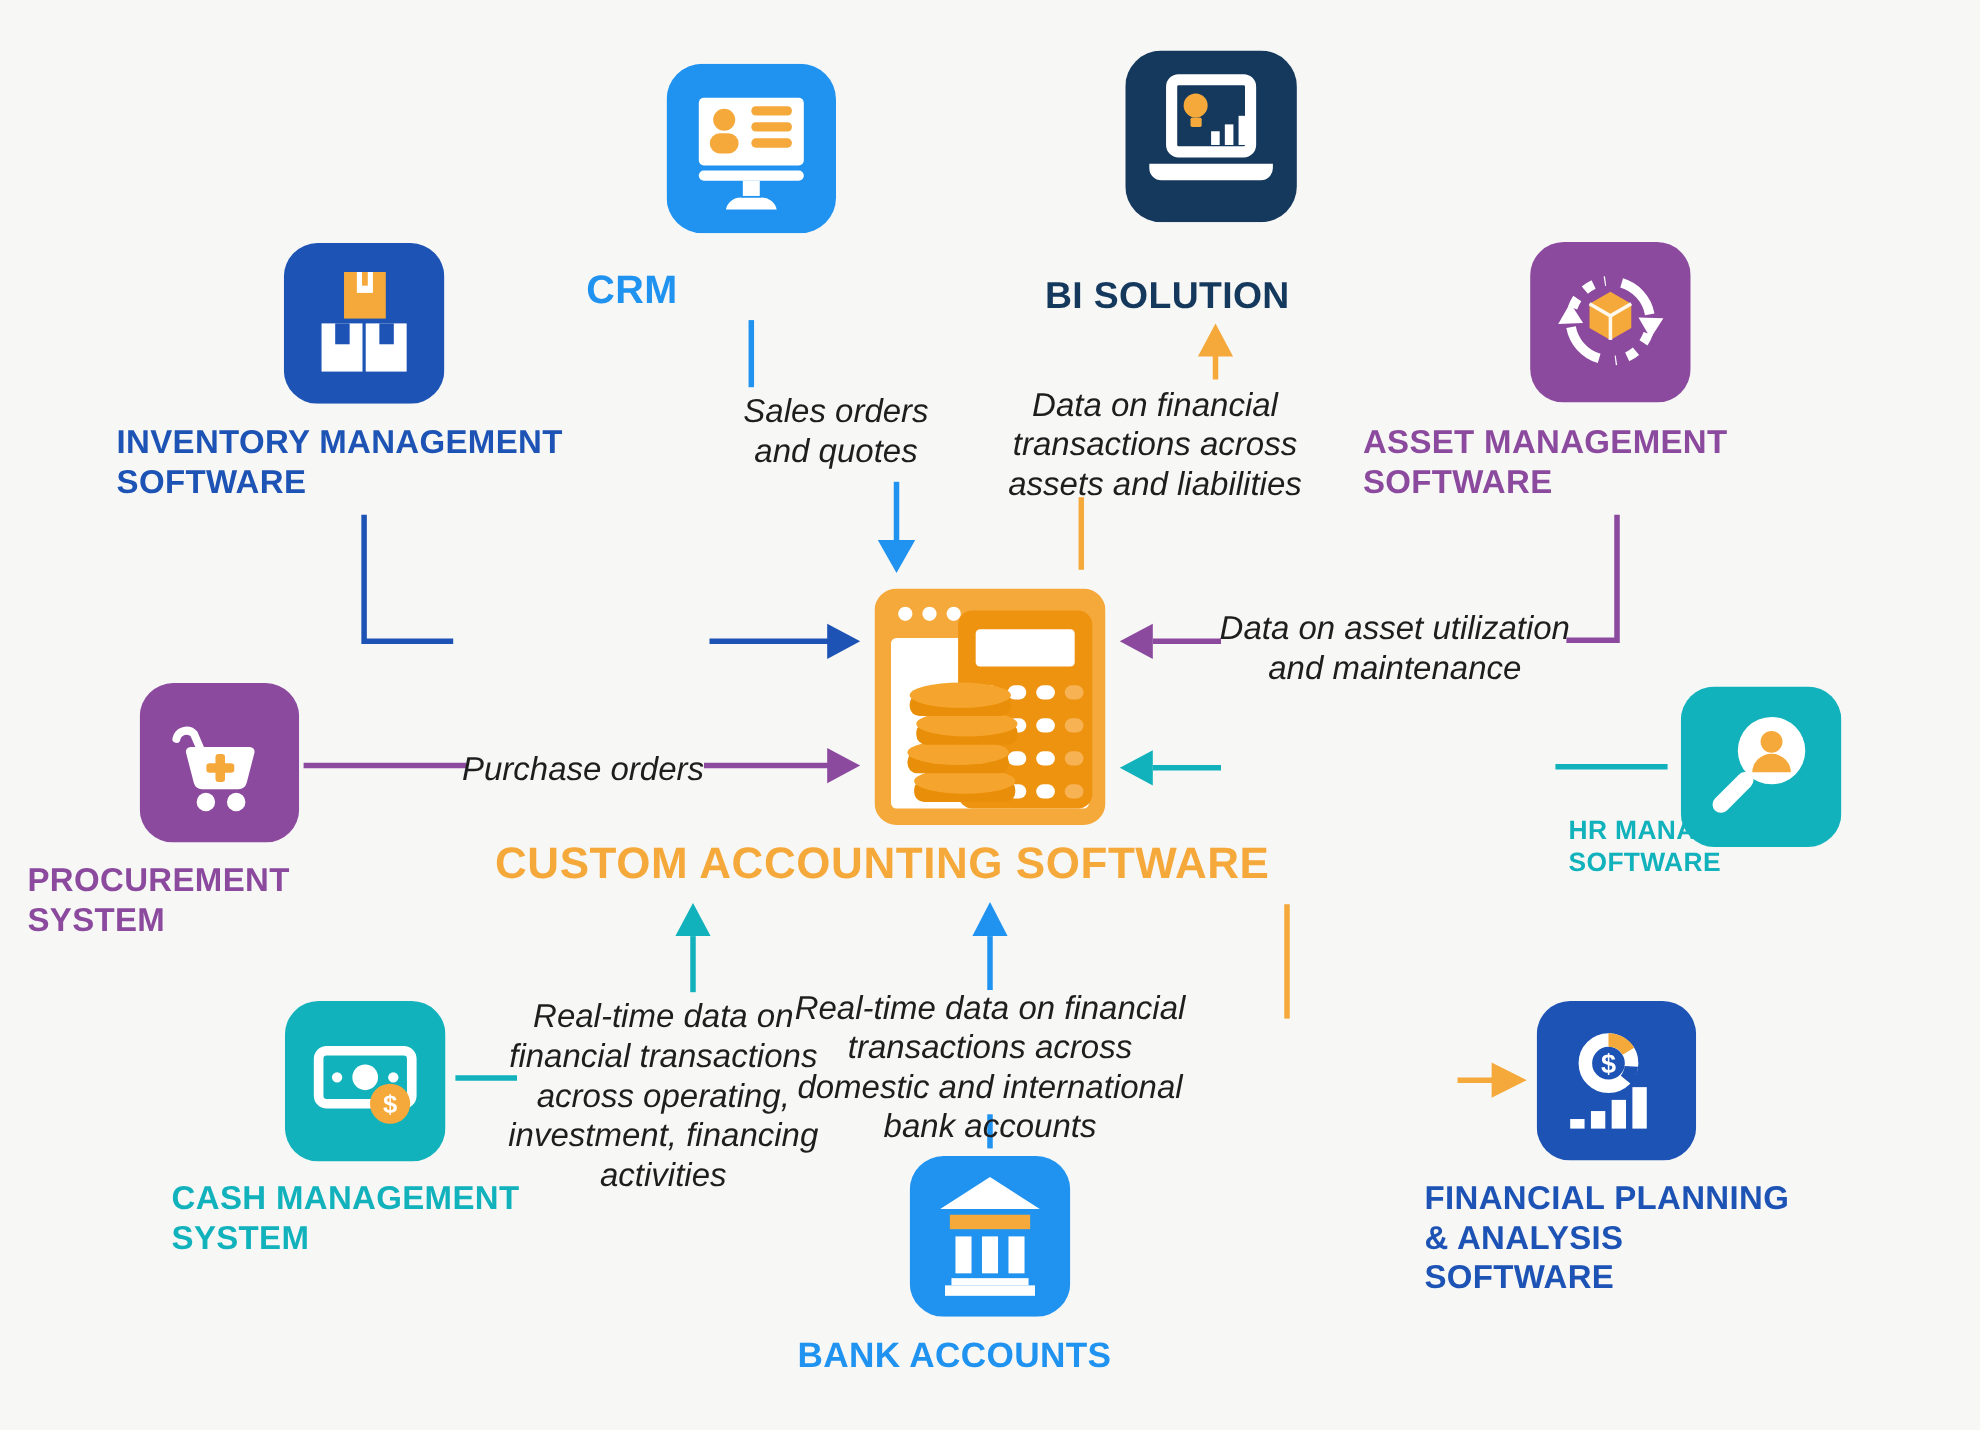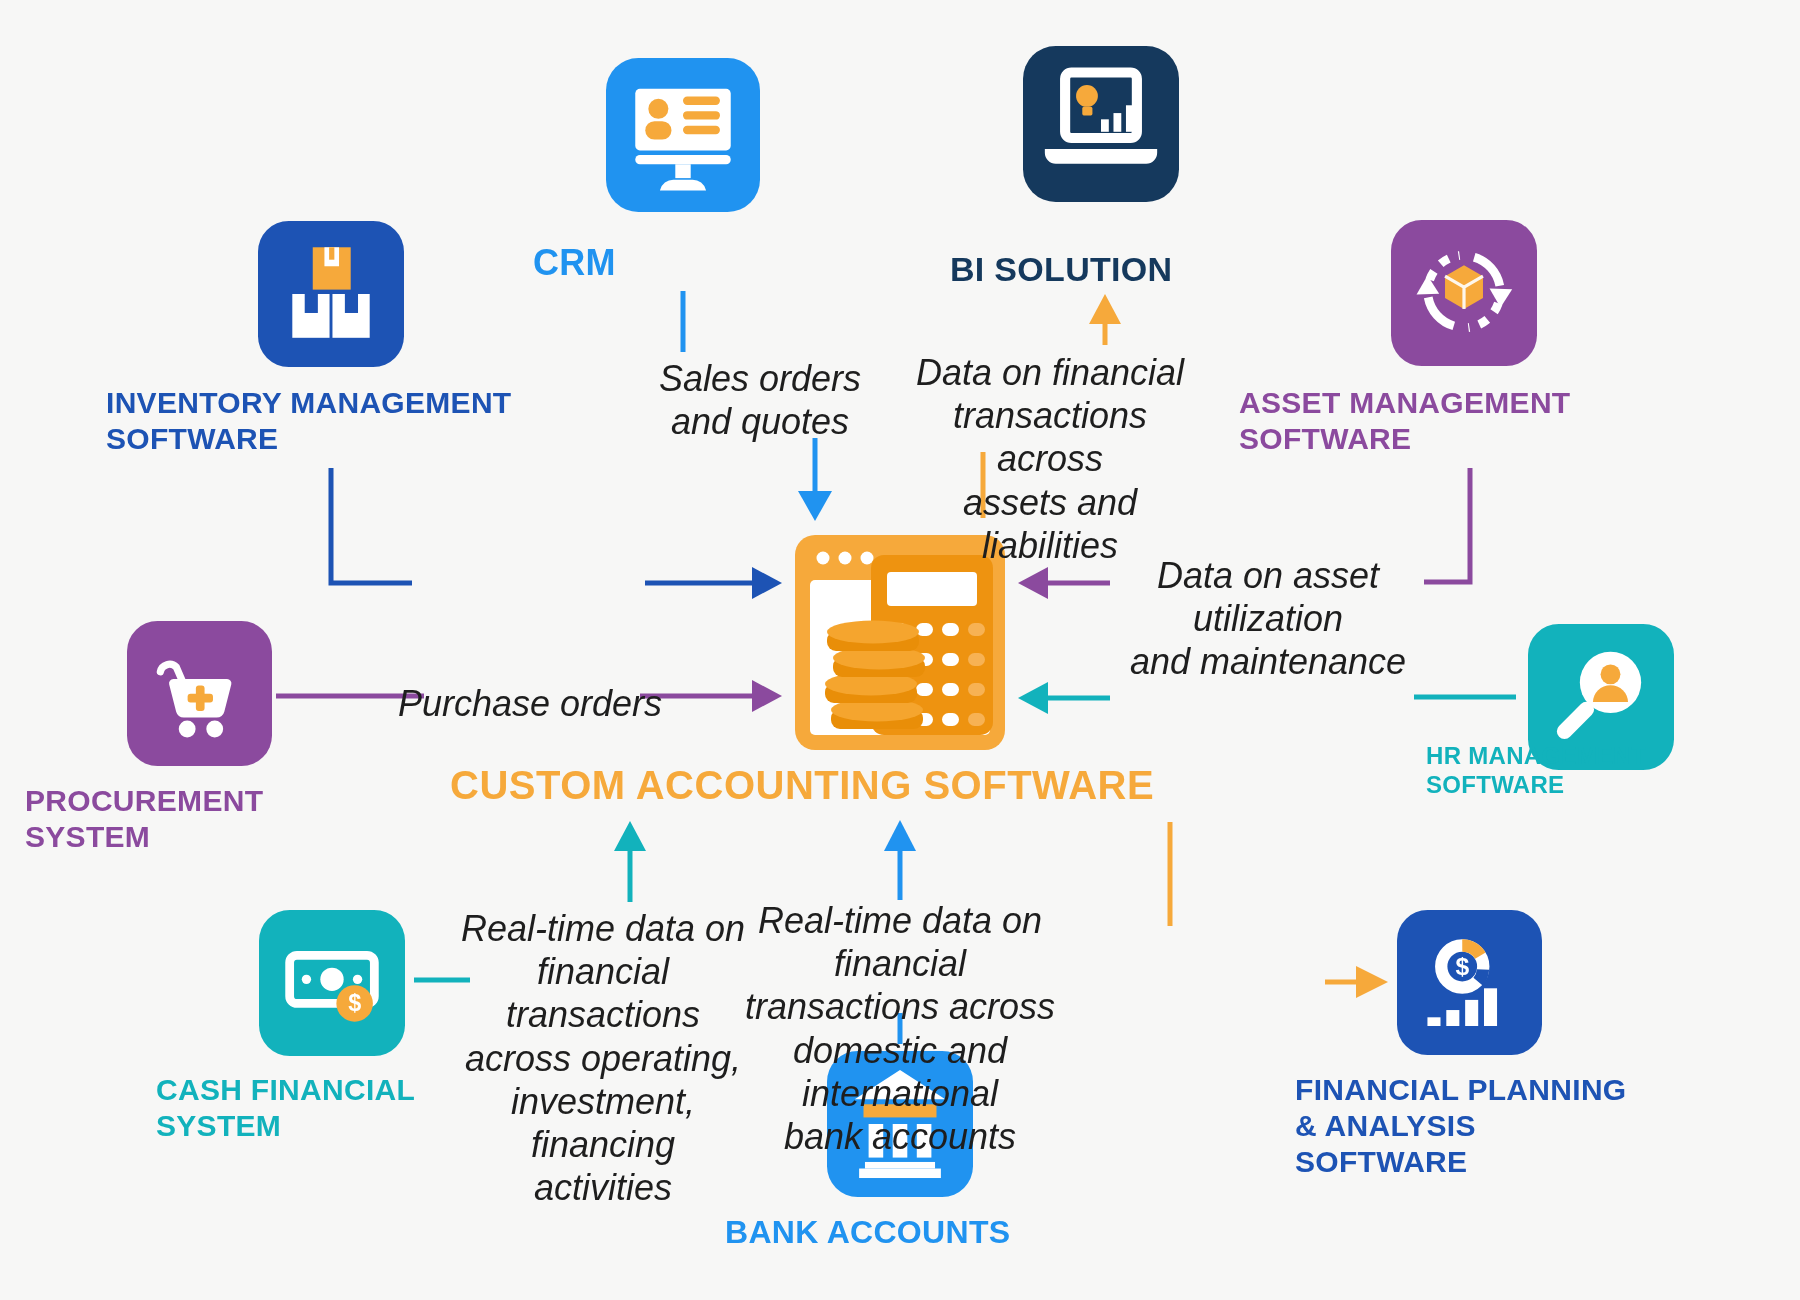--- a/index.html
+++ b/index.html
@@ -15,21 +15,21 @@
   }
   html,body{margin:0;padding:0;background:var(--bg);}
   #canvas{position:relative;width:1800px;height:1300px;background:var(--bg);
           font-family:"Liberation Sans", sans-serif;overflow:hidden;}
   #connectors{position:absolute;left:0;top:0;pointer-events:none;}
   .abs{position:absolute;}
   .icon svg{display:block;width:100%;height:100%;}
   .node-label{position:absolute;font-weight:700;line-height:1.2;
               letter-spacing:.3px;white-space:pre-line;}
   .flow-label{position:absolute;text-align:center;font-style:italic;font-weight:500;
-              font-size:36px;line-height:1.2;color:var(--ink);white-space:pre-line;}
+              font-size:30px;line-height:1.2;color:var(--ink);white-space:pre-line;}
   .c-bblue{color:var(--bright-blue);}
   .c-navy{color:var(--navy);}
   .c-royal{color:var(--royal);}
   .c-purple{color:var(--purple);}
   .c-teal{color:var(--teal);}
   .diagram-title{position:absolute;text-align:left;font-weight:700;font-size:40px;
                  letter-spacing:.5px;color:var(--orange);}
 </style>
 </head>
 <body>
@@ -239,21 +239,21 @@
   <div class="node-label c-bblue" style="left:533px;top:241px;width:300px;font-size:36px;">CRM</div>
   <div class="node-label c-navy" style="left:950px;top:249px;width:300px;font-size:34px;">BI SOLUTION</div>
   <div class="node-label c-royal" style="left:106px;top:385px;width:450px;font-size:30px;">INVENTORY MANAGEMENT
 SOFTWARE</div>
   <div class="node-label c-purple" style="left:1239px;top:385px;width:450px;font-size:30px;">ASSET MANAGEMENT
 SOFTWARE</div>
   <div class="node-label c-purple" style="left:25px;top:783px;width:350px;font-size:30px;">PROCUREMENT
 SYSTEM</div>
   <div class="node-label c-teal" style="left:1426px;top:742px;width:350px;font-size:24px;">HR MANAGEMENT
 SOFTWARE</div>
-  <div class="node-label c-teal" style="left:156px;top:1072px;width:350px;font-size:30px;">CASH FINANCIAL
+  <div class="node-label c-teal" style="left:156px;top:1072px;width:350px;font-size:30px;">CASH MANAGEMENT
 SYSTEM</div>
   <div class="node-label c-bblue" style="left:725px;top:1213px;width:350px;font-size:32px;">BANK ACCOUNTS</div>
   <div class="node-label c-royal" style="left:1295px;top:1072px;width:350px;font-size:30px;">FINANCIAL PLANNING
 &amp; ANALYSIS
 SOFTWARE</div>
 
   <div class="diagram-title" style="left:450px;top:763px;width:900px;">CUSTOM ACCOUNTING SOFTWARE</div>
 
   <div class="flow-label" style="left:630px;top:357px;width:260px;">Sales orders
 and quotes</div>

